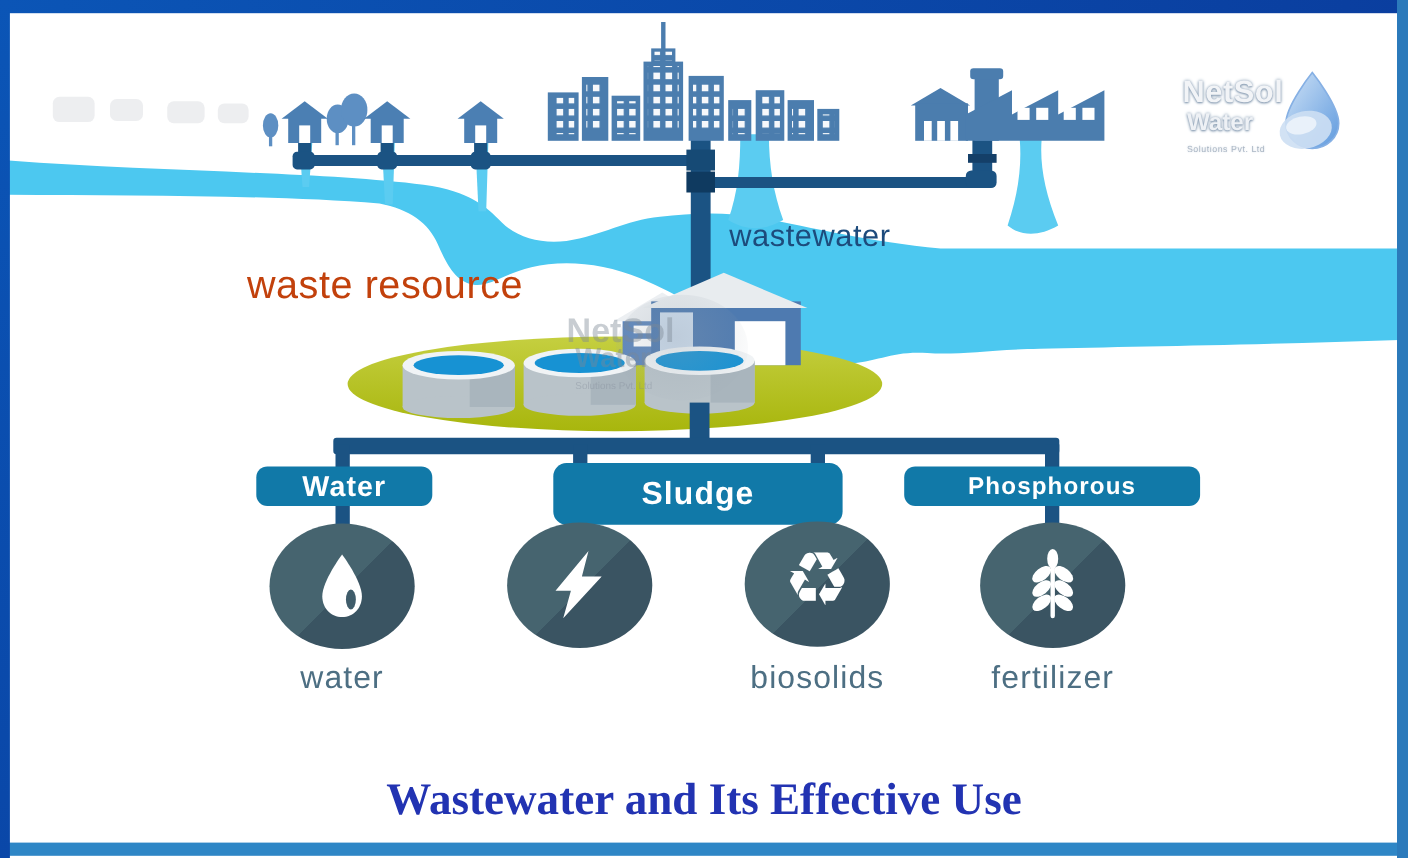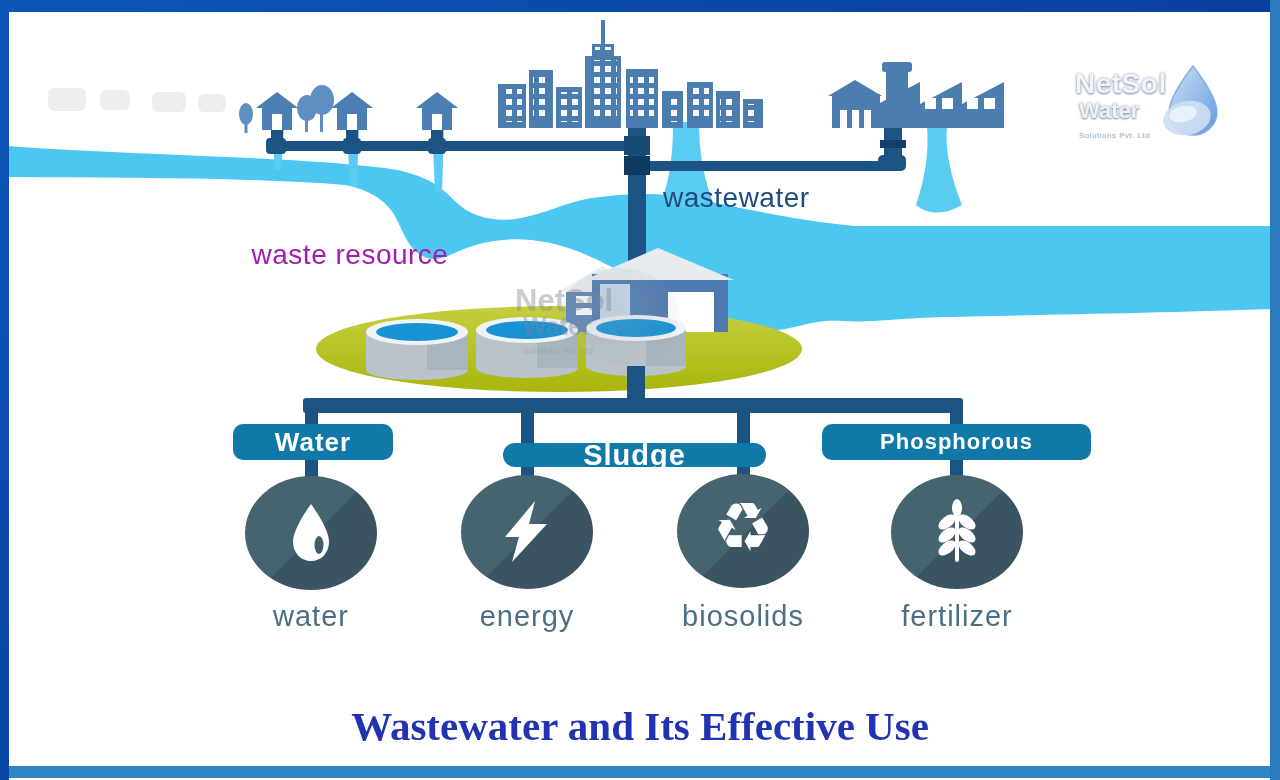--- a/index.html
+++ b/index.html
@@ -14,21 +14,21 @@
   .border-left{left:0;top:0;width:9px;height:780px;background:linear-gradient(180deg,#0b55b6,#0a47a8);z-index:6;}
   .border-right{left:1270px;top:0;width:10px;height:780px;background:#2b7abb;z-index:6;}
   .border-bottom{left:0;top:766px;width:1280px;height:12px;background:#2e86c6;z-index:5;}
   
   .badge{
     z-index:3;background:#1179a8;border-radius:10px;color:#ffffff;
     display:flex;align-items:center;justify-content:center;
     font-weight:600;letter-spacing:1px;
   }
   .badge-water{left:233px;top:424px;width:160px;height:36px;font-size:26px;}
-  .badge-sludge{left:503px;top:443px;width:263px;height:24px;font-size:29px;border-radius:12px;}
+  .badge-sludge{left:503px;top:421px;width:263px;height:56px;font-size:29px;border-radius:12px;}
   .badge-phos{left:822px;top:424px;width:269px;height:36px;font-size:22px;}
   
   .icon-circle{
     z-index:3;width:132px;height:114px;border-radius:50%;
     background:linear-gradient(135deg,#46646f 52%,#3a5462 52%);
     display:flex;align-items:center;justify-content:center;
   }
   .ic-water{left:245px;top:476px;}
   .ic-energy{left:461px;top:475px;}
   .ic-bio{left:677px;top:474px;}
@@ -36,24 +36,24 @@
   .recycle-glyph{font-family:"DejaVu Sans",sans-serif;font-size:68px;color:#ffffff;line-height:1;margin-top:-6px;}
   
   .out-label{
     z-index:3;width:220px;text-align:center;font-size:29px;color:#4d6f83;
     letter-spacing:1px;top:600px;
   }
   .ol-water{left:201px;} .ol-energy{left:417px;} .ol-bio{left:633px;} .ol-fert{left:847px;}
   
   .facility-label{
     z-index:3;left:190px;top:240px;width:320px;text-align:center;
-    font-size:28px;line-height:1.08;color:#a21caf;font-weight:500;letter-spacing:0.5px;
+    font-size:36px;line-height:1.08;color:#c2410c;font-weight:500;letter-spacing:0.5px;
   }
   .wastewater-label{
-    z-index:3;left:663px;top:182px;font-size:28px;color:#1d4b7c;font-weight:500;letter-spacing:0.5px;
+    z-index:3;left:663px;top:199px;font-size:28px;color:#1d4b7c;font-weight:500;letter-spacing:0.5px;
   }
   .main-title{
     z-index:3;left:0;top:702px;width:1280px;text-align:center;
     font-family:"Liberation Serif",serif;font-weight:bold;font-size:41px;color:#2233b2;
   }
   
   .logo{z-index:3;left:1075px;top:70px;width:170px;line-height:1;}
   .logo .l1{font-size:28px;font-weight:bold;color:#f2f4f7;letter-spacing:0.5px;
     text-shadow:0 0 3px #8fa3b8,0 1px 2px #7e93ab;}
   .logo .l2{font-size:22px;font-weight:bold;color:#eef1f5;margin-top:2px;margin-left:4px;
@@ -295,21 +295,20 @@
         <ellipse cx="40" cy="26" rx="10" ry="5.5" transform="rotate(38 40 26)"></ellipse>
         <ellipse cx="20" cy="39" rx="10" ry="5.5" transform="rotate(-38 20 39)"></ellipse>
         <ellipse cx="40" cy="39" rx="10" ry="5.5" transform="rotate(38 40 39)"></ellipse>
         <ellipse cx="20" cy="52" rx="10" ry="5.5" transform="rotate(-38 20 52)"></ellipse>
         <ellipse cx="40" cy="52" rx="10" ry="5.5" transform="rotate(38 40 52)"></ellipse>
       </g>
     </svg>
   </div>
 
   <div class="abs out-label ol-water">water</div>
-  <div class="abs out-label ol-energy">energy</div>
   <div class="abs out-label ol-bio">biosolids</div>
   <div class="abs out-label ol-fert">fertilizer</div>
 
   <div class="abs watermark-glow"></div>
   <div class="abs watermark">
     <div class="w1">NetSol</div>
     <div class="w2">Water</div>
     <div class="w3">Solutions Pvt. Ltd</div>
   </div>
 

